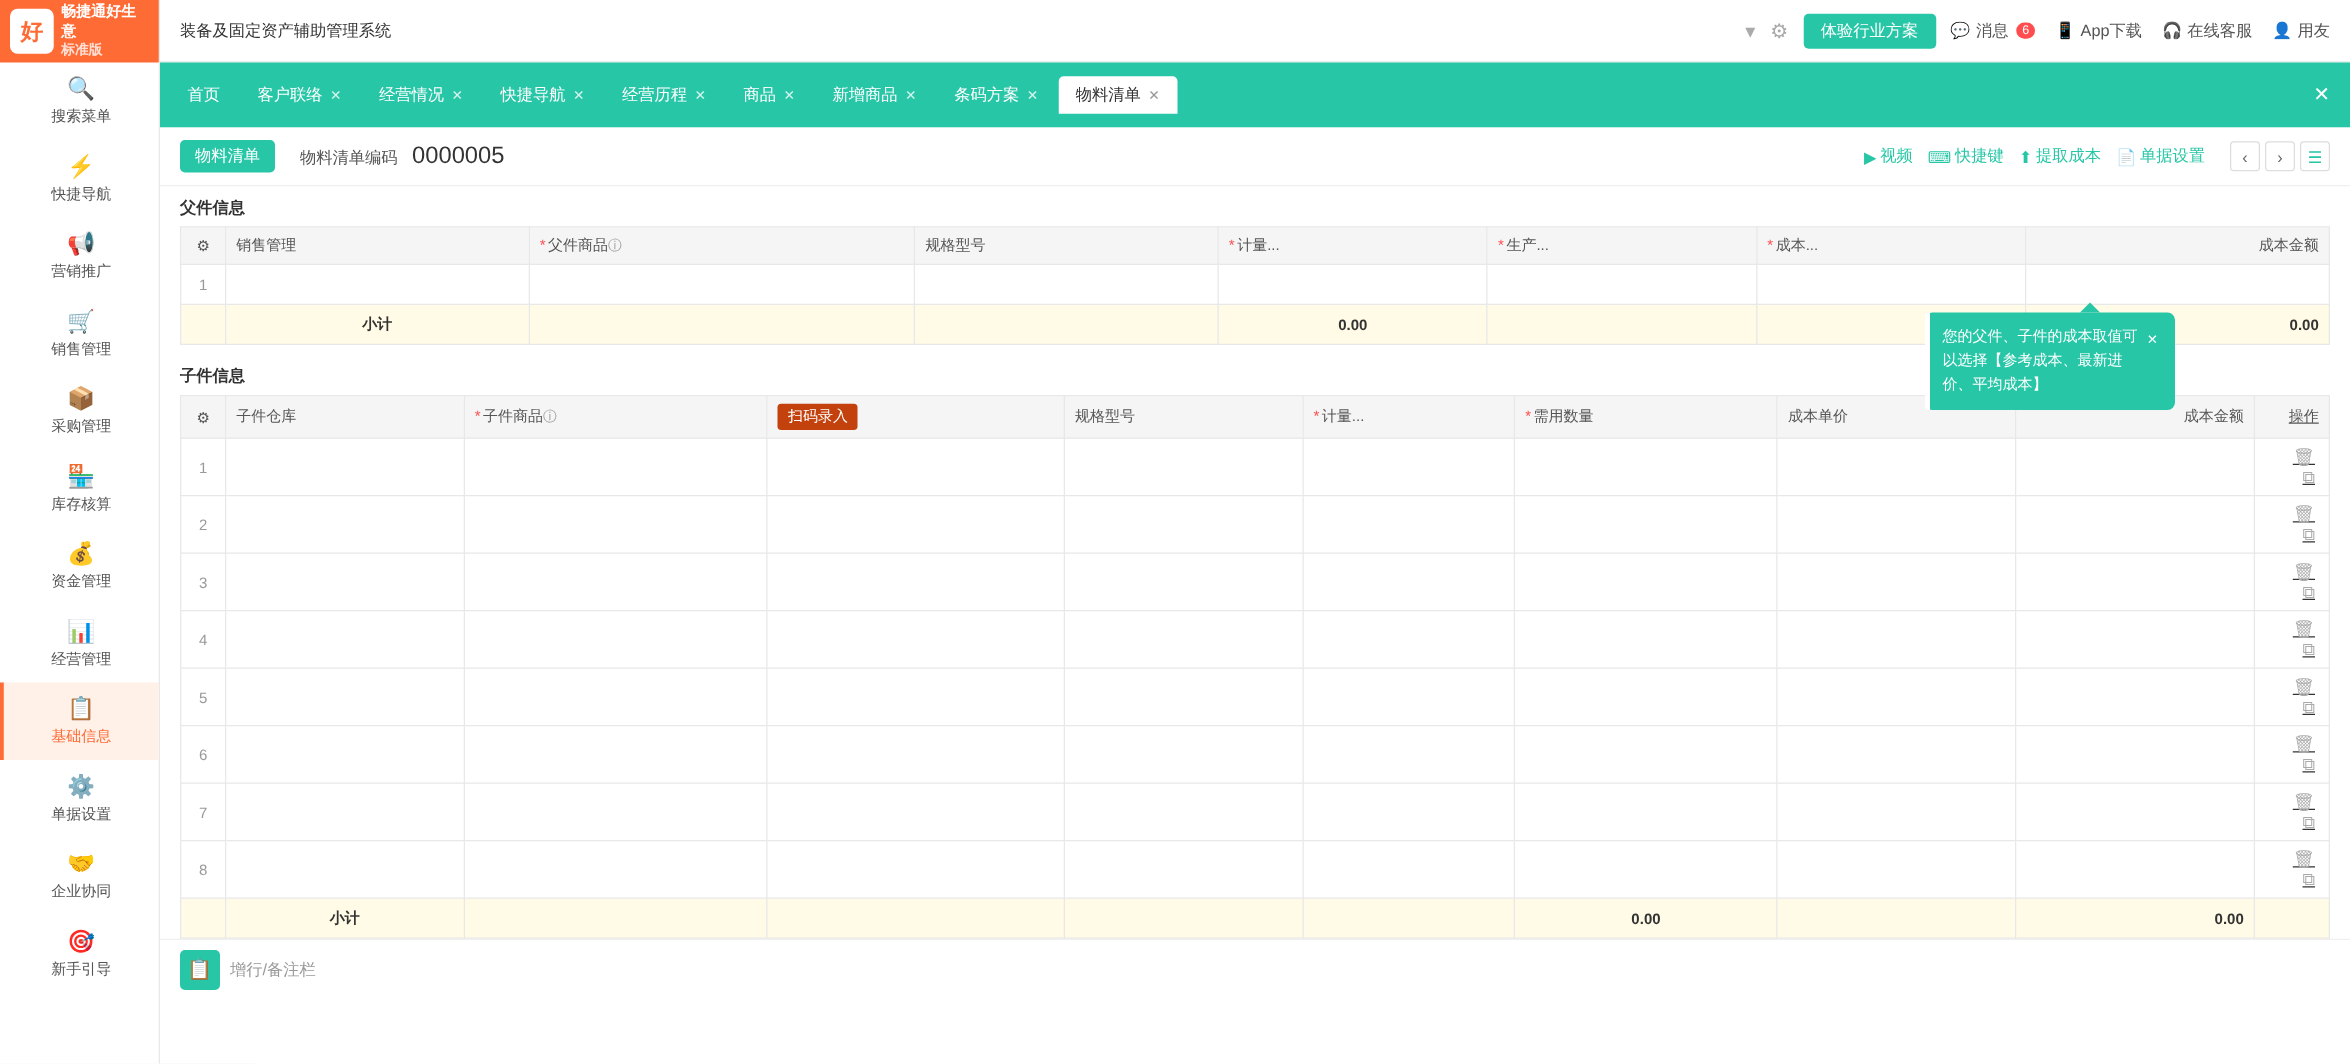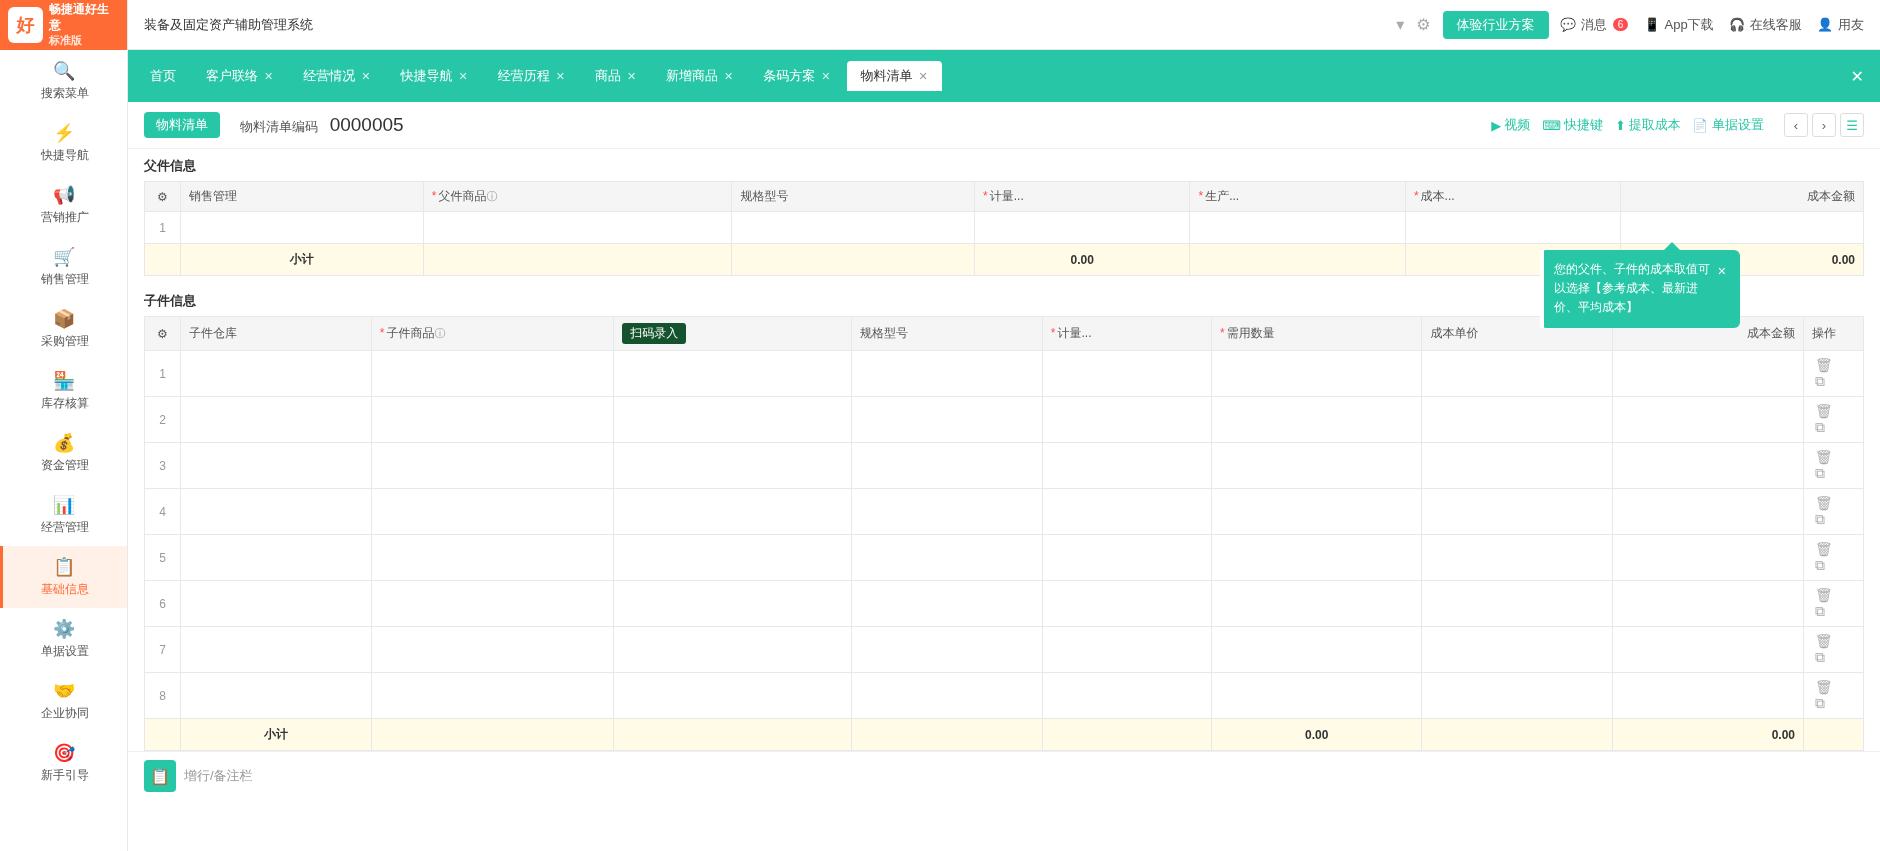--- a/index.html
+++ b/index.html
@@ -221,26 +221,26 @@
       color: #333;
       height: 32px;
     }
     tr.subtotal td {
       background: #fffbe6;
       font-weight: bold;
       text-align: center;
     }
     .th-gear { width: 32px; text-align: center; }
     .col-num { width: 36px; text-align: center; color: #999; }
-    .col-actions { width: 60px; text-align: left; }
+    .col-actions { width: 60px; text-align: right; text-decoration: underline; }
     .required { color: #ff4d4f; margin-right: 2px; }
     .info-icon { color: #999; font-size: 11px; }
 
     .scan-btn {
-      background: #14532d;
+      background: #c2410c;
       color: #fff;
       border: none;
       border-radius: 3px;
       padding: 2px 8px;
       font-size: 12px;
       cursor: pointer;
     }
 
     .action-icon {
       cursor: pointer;

